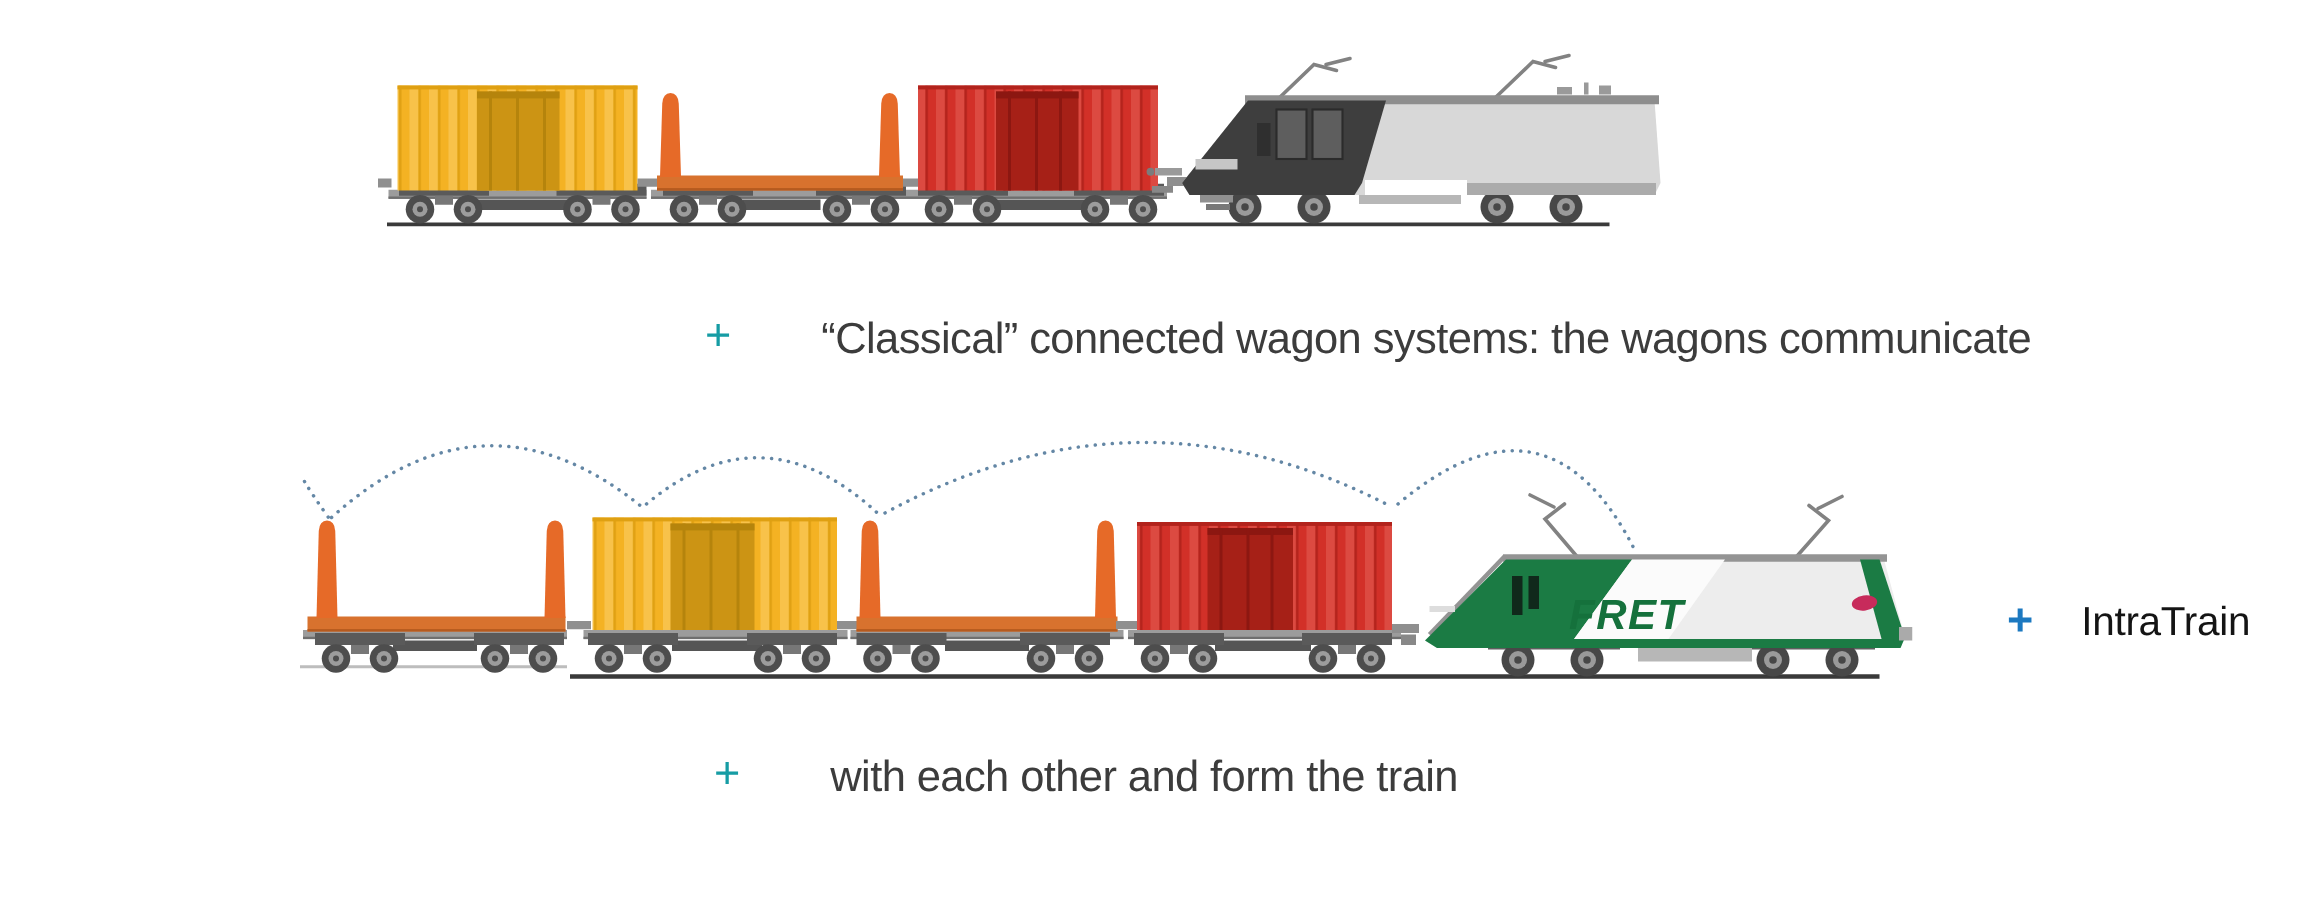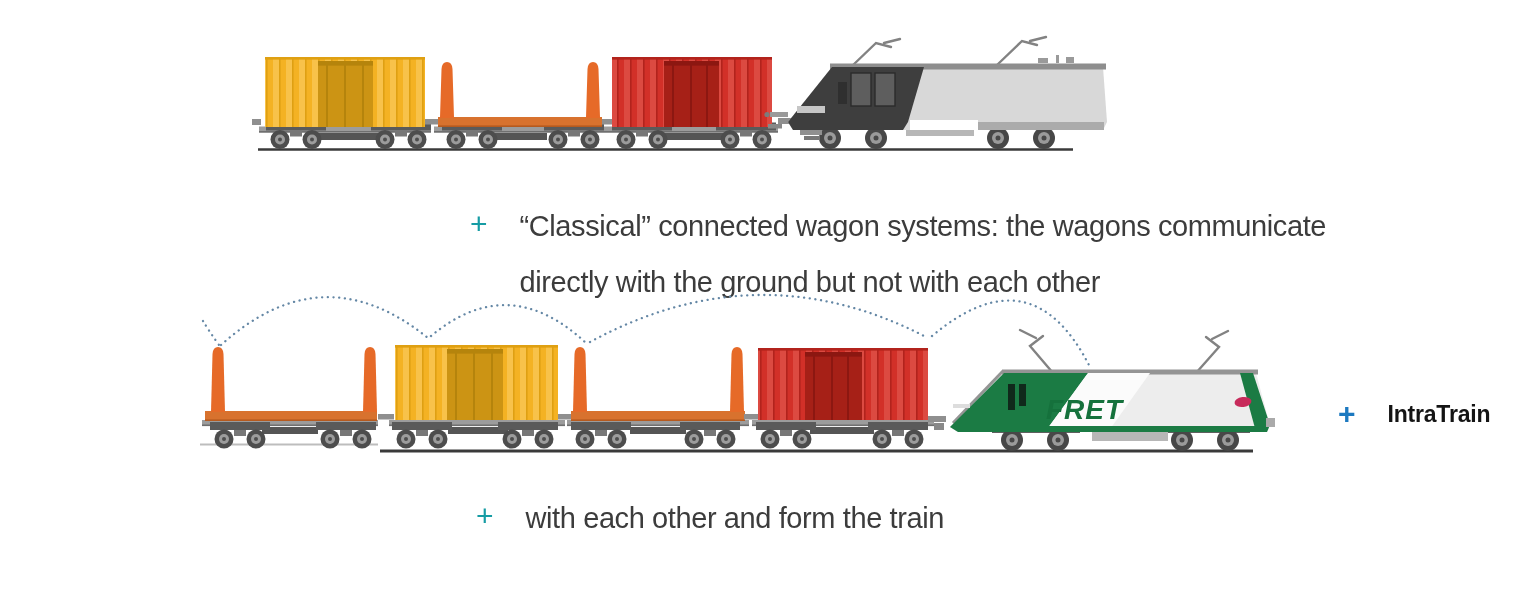--- a/index.html
+++ b/index.html
@@ -4,23 +4,23 @@
 <style>
   html,body{margin:0;padding:0;background:#fff;}
   #slide{position:relative;width:1536px;height:599px;background:#fff;overflow:hidden;
          font-family:"Liberation Sans",sans-serif;}
   svg{position:absolute;display:block;}
   .stmt{position:absolute;display:flex;align-items:flex-start;}
   .plus{font-size:30px;font-weight:400;line-height:52px;}
   .plus.teal{color:var(--teal);}
   .plus.blue{color:var(--blue);font-weight:600;}
   .lines{font-size:29px;color:var(--text);line-height:56px;letter-spacing:-0.4px;
-         margin-left:32px;white-space:nowrap;}
+         margin-left:60px;white-space:nowrap;}
   .intra{position:absolute;display:flex;align-items:center;}
-  .intra .label{font-size:23px;font-weight:700;color:#141414;margin-left:32px;
+  .intra .label{font-size:27px;font-weight:400;color:#141414;margin-left:32px;
                 letter-spacing:-0.2px;white-space:nowrap;}
 </style>
 </head>
 <body>
 
 <div id="slide">
 
   <svg style="left:250px;top:30px;" width="870" height="130" viewBox="250 30 870 130">
     <defs>
       <pattern id="ribsY" width="13" height="10" patternUnits="userSpaceOnUse">
@@ -133,21 +133,20 @@
       <rect x="1066" y="57" width="8" height="6" fill="#9A9A9A"></rect>
       <rect x="800" y="130" width="22" height="5" fill="#909090"></rect>
       <rect x="804" y="136" width="16" height="4" fill="#787878"></rect>
     </g>
   </svg>
 
   <div class="stmt" style="left:470px;top:198px;">
     <span class="plus teal">+</span>
     <div class="lines">
       <div>“Classical” connected wagon systems: the wagons communicate</div>
-      <div>directly with the ground but not with each other</div>
     </div>
   </div>
 
   <svg style="left:185px;top:290px;" width="1090" height="170" viewBox="185 290 1090 170">
 
     <g fill="none" stroke="var(--dot)" stroke-width="2.3" stroke-dasharray="0.1 5.6" stroke-linecap="round">
       <path d="M203,321 Q209,331 219,345"></path>
       <path d="M221,345 Q323,253 428,338"></path>
       <path d="M431,336 Q509,271 586,343"></path>
       <path d="M590,342 Q760,250 928,338"></path>

